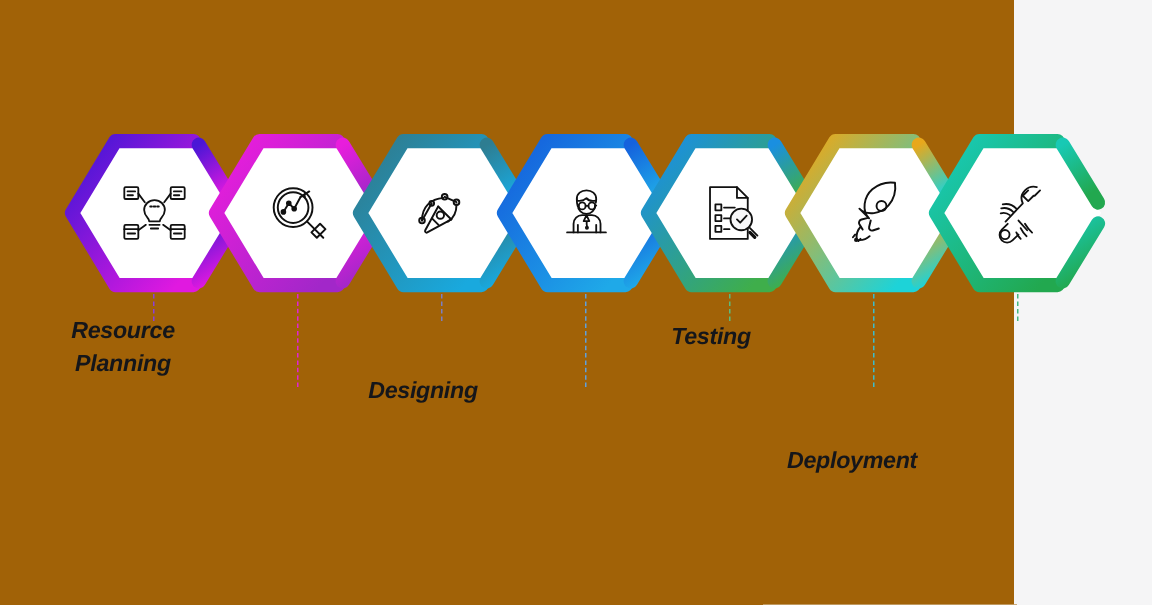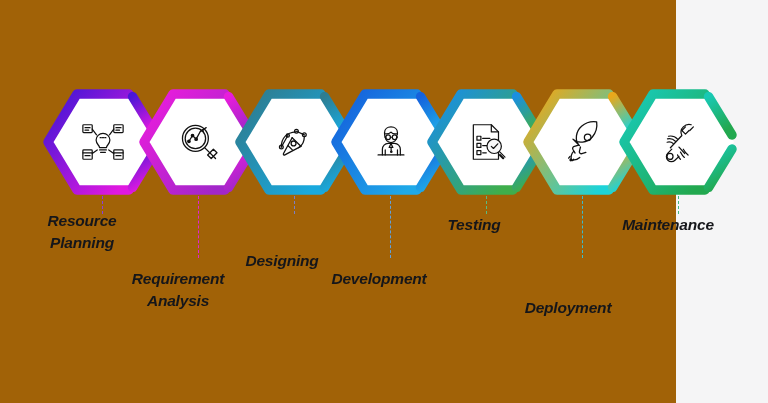--- a/index.html
+++ b/index.html
@@ -151,22 +151,20 @@
       <polyline points="18,31 23,23 28,28 34,17"></polyline>
       <circle cx="18" cy="31" r="1.7" fill="#111"></circle>
       <circle cx="23" cy="23" r="1.7" fill="#111"></circle>
       <circle cx="28" cy="28" r="1.7" fill="#111"></circle>
       <path d="M34 17l5 1-1-4.8z" fill="#111" stroke="none"></path>
       <line x1="34" y1="17" x2="42" y2="12"></line>
     </svg>
         </div>
       </div>
       <div class="connector" style="left: 198px; top: 196px; height: 62px; border-left-color: rgb(225, 34, 214); z-index: 5;"></div>
-      <div class="step-label" style="left: 88px; top: 268px; width: 180px; color: rgb(21, 22, 26);">Requirement
-Analysis</div>
       <div class="hex-cell" style="left: 236px; z-index: 12;">
         <svg class="hex-svg" viewBox="0 0 118 108">
           <defs>
             <linearGradient id="g2" x1="0.08" y1="0.08" x2="0.92" y2="0.95">
               <stop offset="0%" stop-color="#2e7d91"></stop>
               <stop offset="100%" stop-color="#19a9de"></stop>
             </linearGradient>
             <linearGradient id="g2b" x1="0" y1="0" x2="0.4" y2="1">
               <stop offset="0%" stop-color="#2e7d91"></stop>
               <stop offset="100%" stop-color="#19a9de"></stop>
@@ -228,21 +226,20 @@
       <line x1="14" y1="50" x2="50" y2="50"></line>
       <path d="M32 34l-2.6 5.5h5.2z"></path>
       <path d="M32.2 40.5c-.2 2 .2 3.4.2 3.4"></path>
       <circle cx="32.4" cy="45.6" r="1"></circle>
       <line x1="24" y1="50" x2="24" y2="43"></line>
       <line x1="41" y1="50" x2="41" y2="43"></line>
     </svg>
         </div>
       </div>
       <div class="connector" style="left: 390px; top: 196px; height: 62px; border-left-color: rgb(95, 160, 222); z-index: 5;"></div>
-      <div class="step-label" style="left: 284px; top: 268px; width: 190px; color: rgb(21, 22, 26);">Development</div>
       <div class="hex-cell" style="left: 428px; z-index: 14;">
         <svg class="hex-svg" viewBox="0 0 118 108">
           <defs>
             <linearGradient id="g4" x1="0.08" y1="0.08" x2="0.92" y2="0.95">
               <stop offset="0%" stop-color="#1a8fe0"></stop>
               <stop offset="100%" stop-color="#3fae4b"></stop>
             </linearGradient>
             <linearGradient id="g4b" x1="0" y1="0" x2="0.4" y2="1">
               <stop offset="0%" stop-color="#1a8fe0"></stop>
               <stop offset="100%" stop-color="#3fae4b"></stop>
@@ -332,15 +329,14 @@
       <path d="M27 31c-3-3-7-4.2-11-3.3"></path>
       <path d="M30 28c-3.4-3.6-8-5-12.6-4"></path>
       <path d="M34 46c1.5 3 3 5.5 5.5 7.5"></path>
       <path d="M38 42c2 3.4 4 6 6.6 8.2"></path>
       <path d="M30 50c1 2.4 2.3 4.4 4 6"></path>
       <path d="M32 39l8 9"></path>
     </svg>
         </div>
       </div>
       <div class="connector" style="left: 678px; top: 196px; height: 18px; border-left-color: rgb(67, 185, 126); z-index: 5;"></div>
-      <div class="step-label" style="left: 578px; top: 214px; width: 180px; color: rgb(21, 22, 26);">Maintenance</div>
     </div>
 </div>
 
 </body></html>

